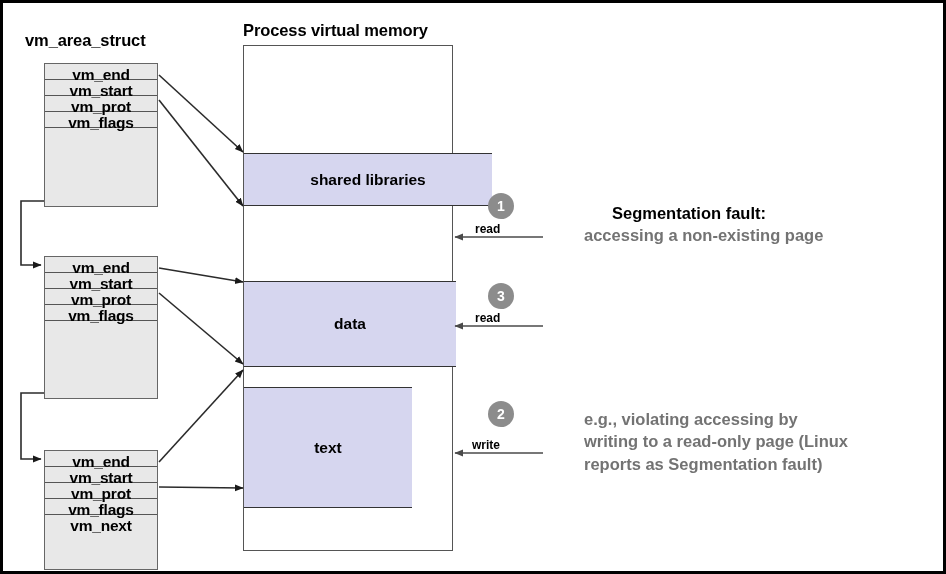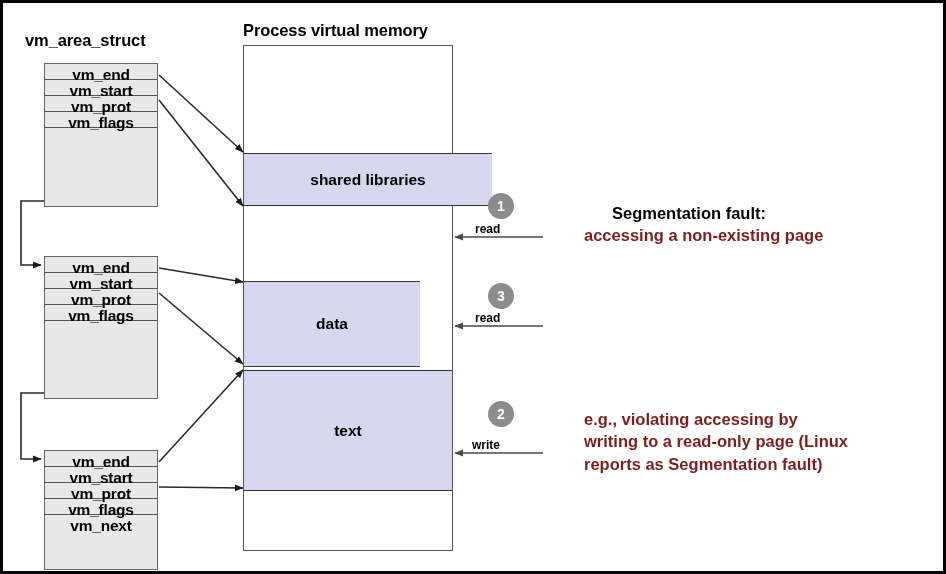--- a/index.html
+++ b/index.html
@@ -93,21 +93,21 @@
     white-space: nowrap;
   }
   .note {
     font-size: 16.5px;
     font-weight: bold;
     line-height: 1.35;
     color: #000000;
     white-space: nowrap;
   }
   .note .title { color: #000000; display: block; margin-left: 28px; }
-  .note .body  { color: #7f1d1d; display: block; }
+  .note .body  { color: #737373; display: block; }
 
   svg.overlay {
     position: absolute;
     left: 0; top: 0;
     width: 946px; height: 574px;
     pointer-events: none;
   }
 </style>
 </head>
 <body>
@@ -141,25 +141,25 @@
     <div class="vma-row">vm_flags</div>
     <div class="vma-row last">vm_next</div>
   </div>
 
   <div class="abs mem-col" style="left:240px; top:42px; width:210px; height:506px;"></div>
 
   <div class="abs mem-seg" style="left:241px; top:150px; width:248px; height:53px;">
     <span>shared libraries</span>
   </div>
 
-  <div class="abs mem-seg" style="left:241px; top:278px; width:176px; height:86px;">
+  <div class="abs mem-seg" style="left:241px; top:278px; width:212px; height:86px;">
     <span>data</span>
   </div>
 
-  <div class="abs mem-seg" style="left:241px; top:367px; width:208px; height:121px;">
+  <div class="abs mem-seg" style="left:241px; top:384px; width:168px; height:121px;">
     <span>text</span>
   </div>
 
   <svg class="overlay" viewBox="0 0 946 574">
     <defs>
       <marker id="ah" markerWidth="9" markerHeight="9" refX="8" refY="4" orient="auto" markerUnits="userSpaceOnUse">
         <path d="M0,0.6 L8.6,4 L0,7.4 z" fill="#1a1a1a"></path>
       </marker>
       <marker id="ahl" markerWidth="9" markerHeight="9" refX="8" refY="4" orient="auto" markerUnits="userSpaceOnUse">
         <path d="M0,0.6 L8.6,4 L0,7.4 z" fill="#4a4a4a"></path>

